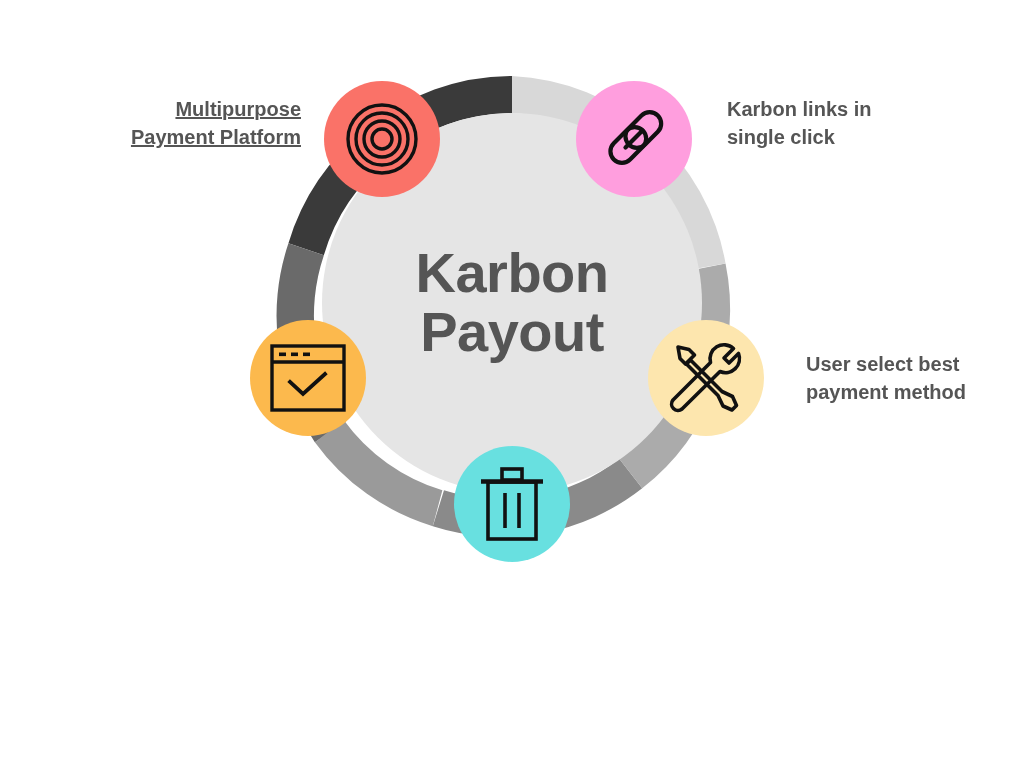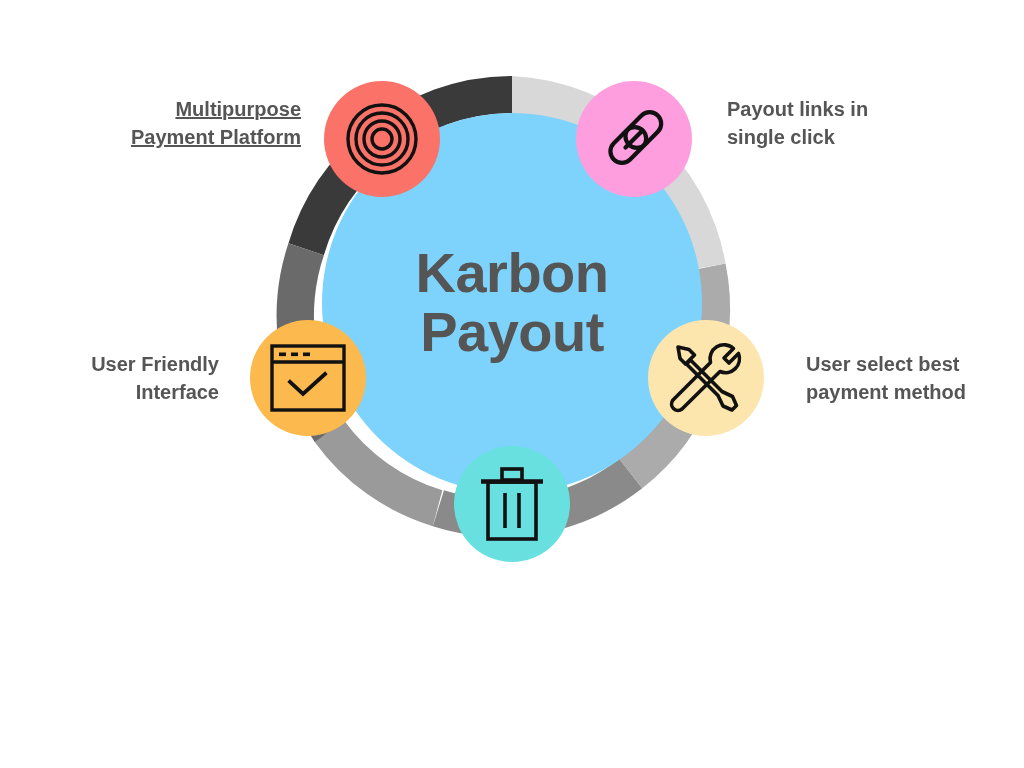--- a/index.html
+++ b/index.html
@@ -30,21 +30,21 @@
   }
 
   
   .hub {
     position: absolute;
     left: 322px;
     top: 113px;
     width: 380px;
     height: 380px;
     border-radius: 50%;
-    background: #7dd3fc;
+    background: #e5e5e5;
     display: flex;
     align-items: center;
     justify-content: center;
   }
   .hub-title {
     font-size: 56px;
     font-weight: bold;
     color: #555555;
     line-height: 1.05;
     text-align: center;
@@ -161,39 +161,37 @@
                  L 50.1 44.5
                  a 11.5 11.5 0 0 1 -16.3 -16.3 Z"></path>
         <path d="M 31.5 30.5
                  a 11.5 11.5 0 0 1 16.3 16.3
                  L 35.1 59.5
                  a 11.5 11.5 0 0 1 -16.3 -16.3 Z"></path>
         <line x1="30.5" y1="47.5" x2="47.5" y2="30.5"></line>
       </g>
     </svg>
   </div>
-  <div class="label label-payoutlinks">Payout links in
+  <div class="label label-payoutlinks">Karbon links in
 single click</div>
 
   <div class="node node-window">
     <svg width="78" height="70" viewBox="0 0 78 70">
       <g fill="none" stroke="#111111" stroke-width="3.4">
         <rect x="3" y="3" width="72" height="64"></rect>
         <line x1="3" y1="19" x2="75" y2="19"></line>
       </g>
       <g fill="#111111">
         <rect x="10" y="9.5" width="7" height="3.6"></rect>
         <rect x="22" y="9.5" width="7" height="3.6"></rect>
         <rect x="34" y="9.5" width="7" height="3.6"></rect>
       </g>
       <polyline points="21,39 34,51 56,31" fill="none" stroke="#111111" stroke-width="3.8" stroke-linecap="square" stroke-linejoin="miter"></polyline>
     </svg>
   </div>
-  <div class="label label-userfriendly">User Friendly
-Interface</div>
 
   <div class="node node-tools">
     <svg width="80" height="80" viewBox="0 0 80 80">
       <g fill="none" stroke="#111111" stroke-width="3.6" stroke-linejoin="round" stroke-linecap="round">
 
         <path d="M 12 9 L 23 11.5 L 28.5 17 L 19.5 26 L 14 20.5 Z"></path>
         <path d="M 24.5 22 L 56 53.5 L 66.5 58.5 L 70.5 67.5 L 66 72 L 57 68 L 52 57.5 L 20.5 26 Z"></path>
 
         <path d="M 67.5 10.5 L 58 20 L 63 25 L 72.5 15.5
                  a 14 14 0 0 1 -18.5 18

